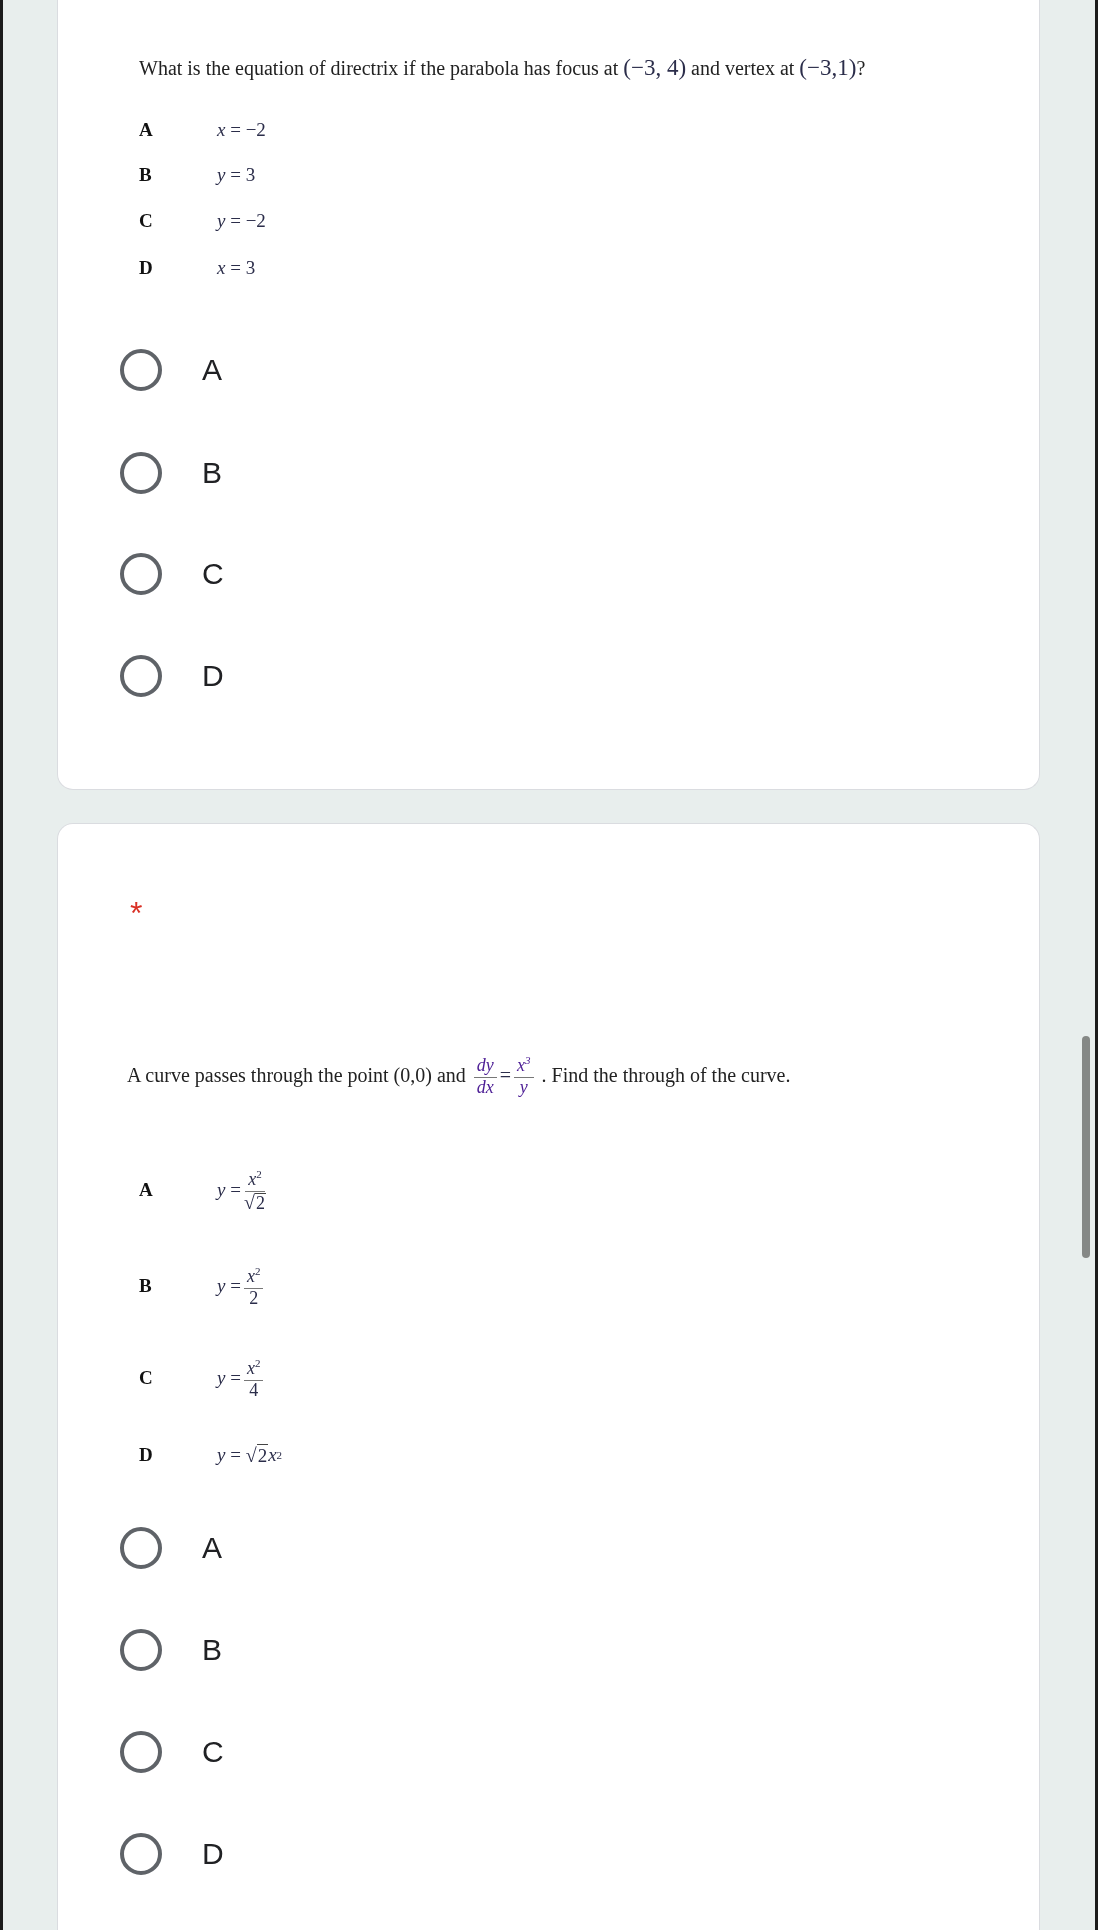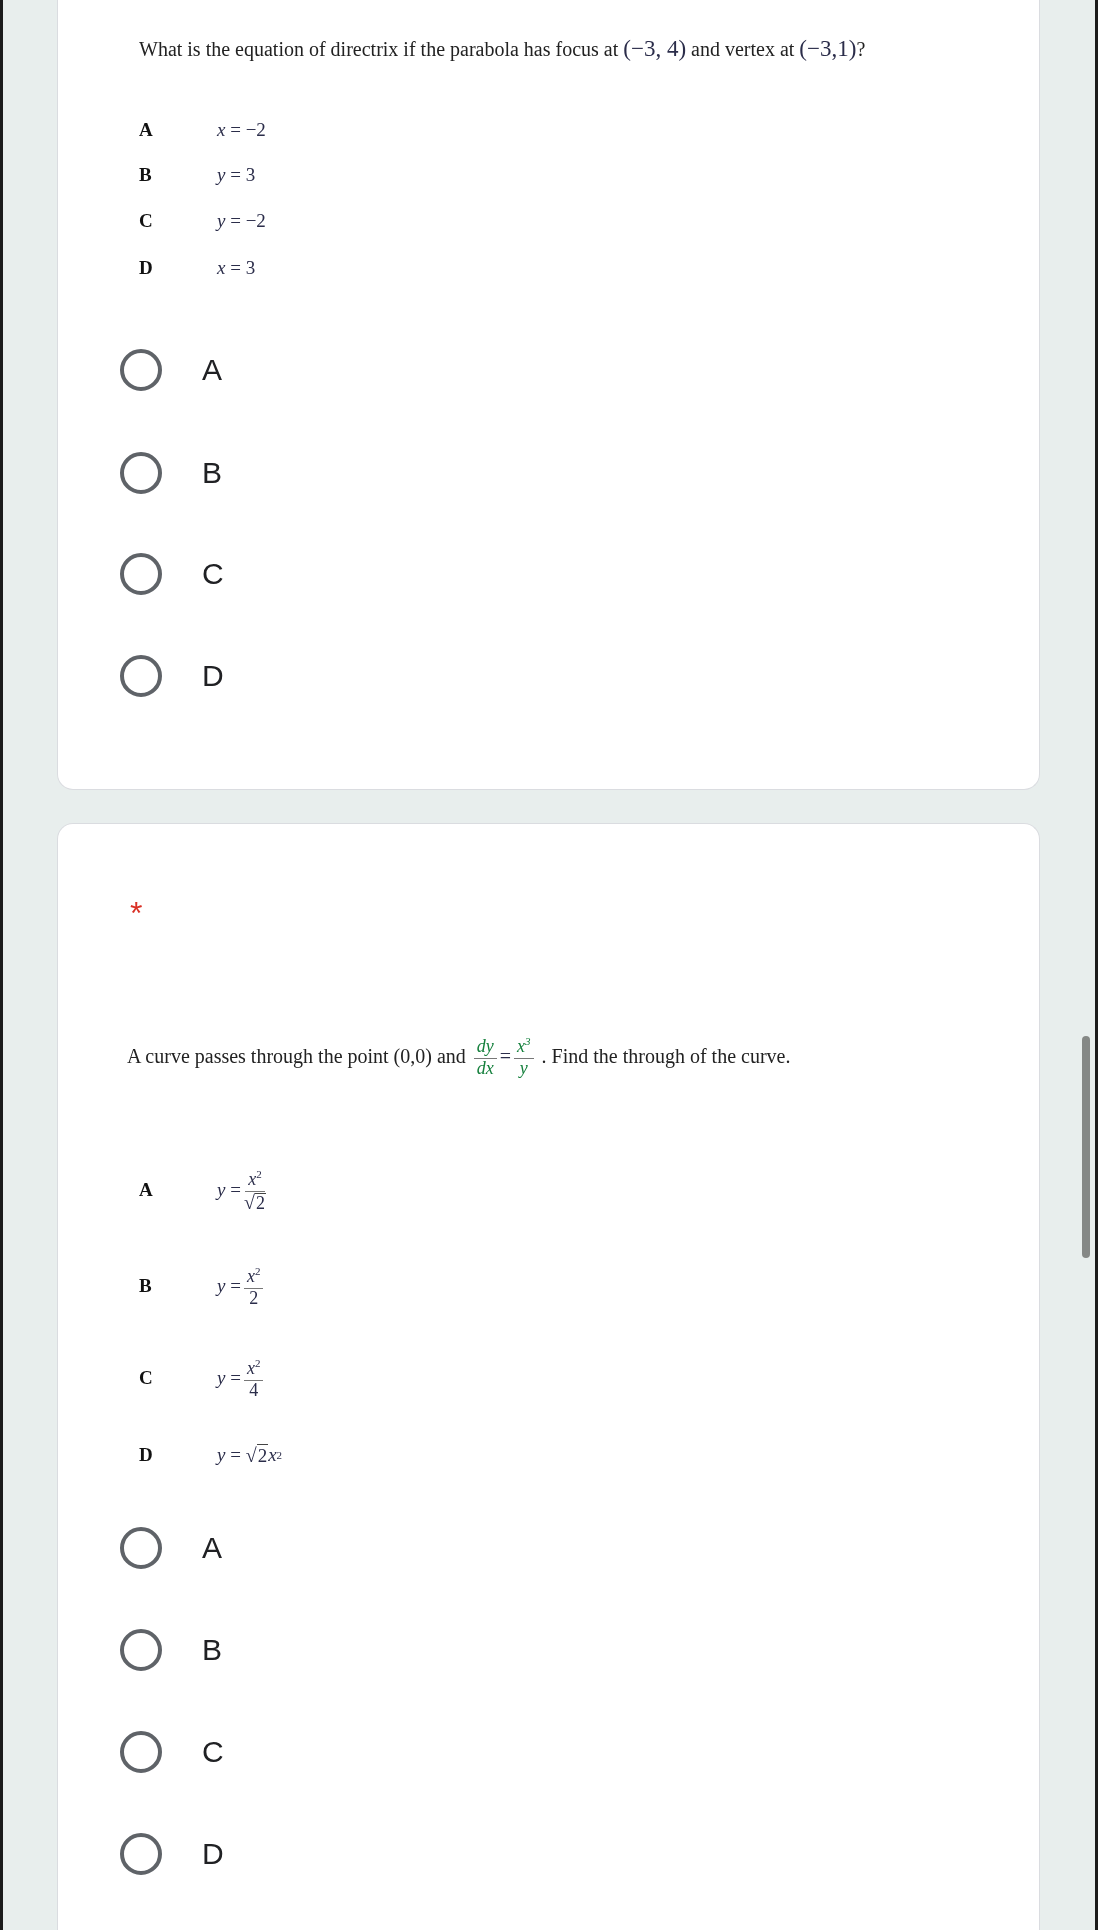--- a/index.html
+++ b/index.html
@@ -10,23 +10,23 @@
   }
   .edge-left { position: absolute; left: 0; top: 0; width: 3px; height: 1930px; background: #1b1b1b; }
   .edge-right { position: absolute; right: 0; top: 0; width: 3px; height: 1930px; background: #1b1b1b; }
   .card {
     position: absolute; left: 57px; width: 983px; background: #ffffff;
     border: 1px solid #dadce0; border-radius: 16px; box-sizing: border-box;
   }
   .card1 { top: -30px; height: 820px; border-top: none; border-radius: 0 0 16px 16px; }
   .card2 { top: 823px; height: 1140px; border-bottom: none; border-radius: 16px 16px 0 0; }
 
-  .serif { font-family: "Liberation Serif", serif; color: #222; }
+  .serif { font-family: "Liberation Serif", serif; color: #222; margin-top: 19px; }
   .qtext { position: absolute; font-size: 20px; white-space: nowrap; }
-  .math { font-style: italic; color: #15803d; }
+  .math { font-style: italic; color: #4c1d95; }
   .mathn { font-style: normal; color: #2b2d4a; }
   .paren { font-size: 23px; color: #2b2d4a; }
 
   .opt-row { position: absolute; left: 139px; height: 30px; display: flex; align-items: center; }
   .opt-letter { font-family: "Liberation Serif", serif; font-weight: bold; font-size: 19px; width: 78px; color: #111; }
   .opt-eq { font-family: "Liberation Serif", serif; font-size: 19px; color: #2b2d4a; display: flex; align-items: center; }
   .opt-eq i { font-style: italic; }
 
   .frac { display: inline-flex; flex-direction: column; align-items: center; vertical-align: middle; margin: 0 3px; line-height: 1; }
   .frac .num { padding: 0 3px 3px; border-bottom: 1px solid #777; font-size: 18px; }

